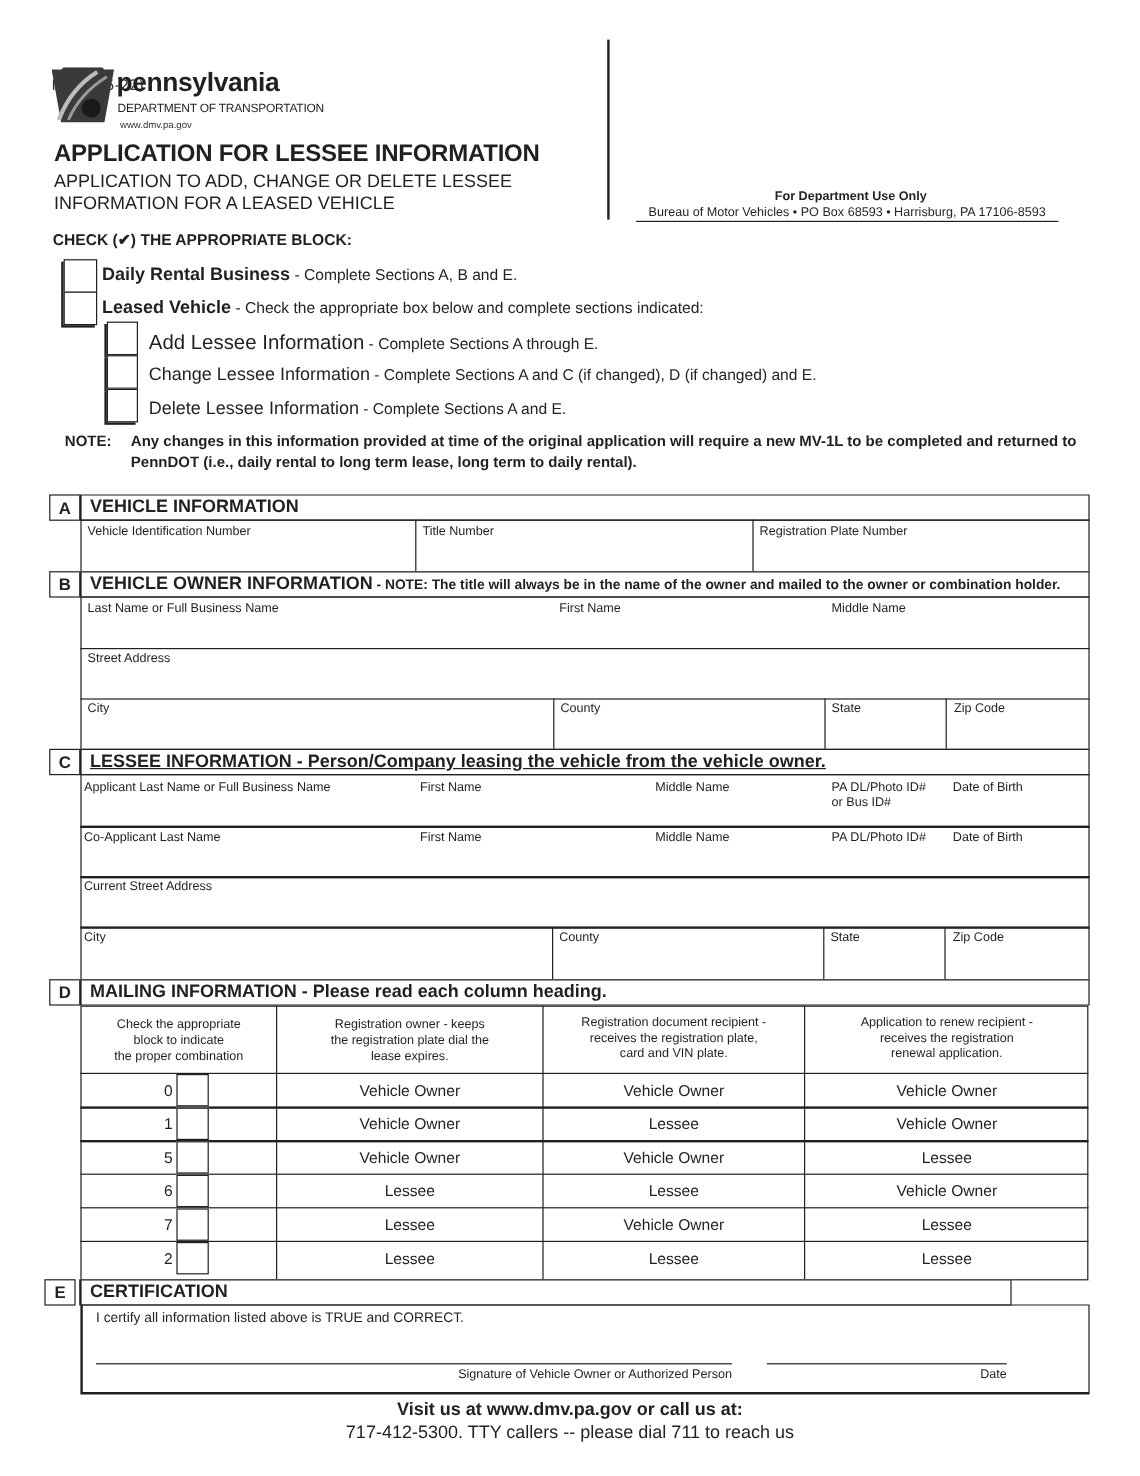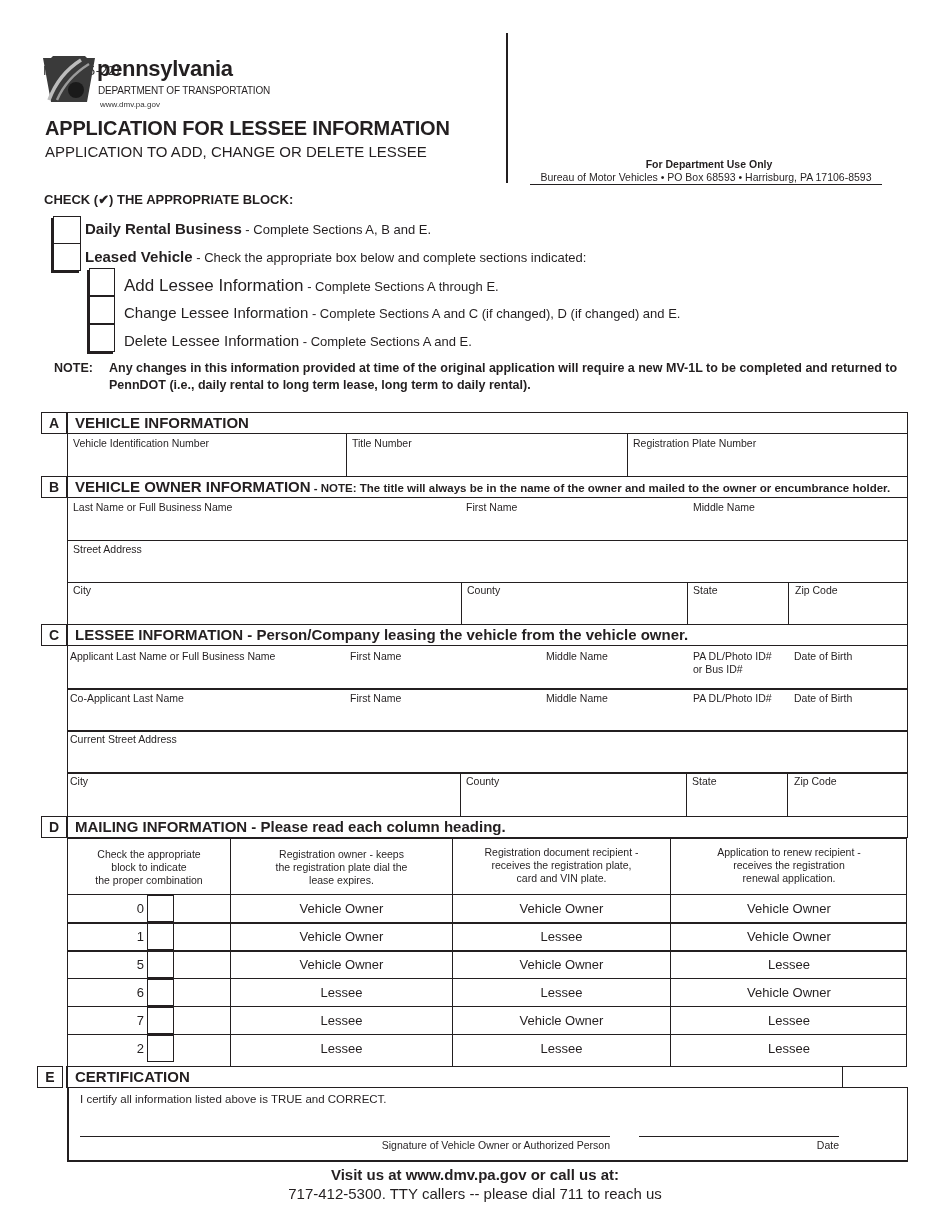--- a/index.html
+++ b/index.html
@@ -69,20 +69,21 @@
     <circle cx="33" cy="34" r="8" fill="#1a1a1a"></circle>
   </svg>
   <div class="logo-word">pennsylvania</div>
   <div class="logo-dept">DEPARTMENT OF TRANSPORTATION</div>
   <div class="logo-url">www.dmv.pa.gov</div>
 </div>
 
 <div class="abs title">APPLICATION FOR LESSEE INFORMATION</div>
 <div class="abs subtitle">
   <div>APPLICATION TO ADD, CHANGE OR DELETE LESSEE</div>
+  <div>INFORMATION FOR A LEASED VEHICLE</div>
 </div>
 <div class="abs vdivider"></div>
 
 <div class="abs dept-use">For Department Use Only</div>
 <div class="abs bureau">Bureau of Motor Vehicles • PO Box 68593 • Harrisburg, PA 17106-8593</div>
 <div class="abs bureau-line"></div>
 
 <div class="abs check-head">CHECK (✔) THE APPROPRIATE BLOCK:</div>
 
 <div class="cbox" style="left:53px;top:216px;"></div>
@@ -121,39 +122,39 @@
 </div>
 <div class="box" style="left:67px;top:433px;width:841px;height:44px;"></div>
 <div class="rule-v" style="left:346px;top:433px;height:44px;"></div>
 <div class="rule-v" style="left:627px;top:433px;height:44px;"></div>
 <div class="lbl9" style="left:73px;top:437px;">Vehicle Identification Number</div>
 <div class="lbl9" style="left:352px;top:437px;">Title Number</div>
 <div class="lbl9" style="left:633px;top:437px;">Registration Plate Number</div>
 
 <div class="letter" style="left:41px;top:476px;height:22px;line-height:20px;">B</div>
 <div class="sec-head" style="left:66px;top:476px;width:842px;height:22px;">
-  <span>VEHICLE OWNER INFORMATION</span><span class="sm"> - NOTE: The title will always be in the name of the owner and mailed to the owner or encumbrance holder.</span>
+  <span>VEHICLE OWNER INFORMATION</span><span class="sm"> - NOTE: The title will always be in the name of the owner and mailed to the owner or combination holder.</span>
 </div>
 <div class="box" style="left:67px;top:497px;width:841px;height:128px;"></div>
 <div class="rule-h" style="left:67px;top:540px;width:841px;"></div>
 <div class="rule-h" style="left:67px;top:582px;width:841px;"></div>
 <div class="rule-v" style="left:461px;top:582px;height:43px;"></div>
 <div class="rule-v" style="left:687px;top:582px;height:43px;"></div>
 <div class="rule-v" style="left:788px;top:582px;height:43px;"></div>
 <div class="lbl9" style="left:73px;top:501px;">Last Name or Full Business Name</div>
 <div class="lbl9" style="left:466px;top:501px;">First Name</div>
 <div class="lbl9" style="left:693px;top:501px;">Middle Name</div>
 <div class="lbl9" style="left:73px;top:543px;">Street Address</div>
 <div class="lbl9" style="left:73px;top:584px;">City</div>
 <div class="lbl9" style="left:467px;top:584px;">County</div>
 <div class="lbl9" style="left:693px;top:584px;">State</div>
 <div class="lbl9" style="left:795px;top:584px;">Zip Code</div>
 
 <div class="letter" style="left:41px;top:624px;height:22px;line-height:20px;">C</div>
-<div class="sec-head" style="left:66px;top:624px;width:842px;height:22px;">
+<div class="sec-head" style="left:66px;top:624px;width:842px;height:22px;text-decoration:underline;">
   <span>LESSEE INFORMATION - Person/Company leasing the vehicle from the vehicle owner.</span>
 </div>
 <div class="box" style="left:67px;top:645px;width:841px;height:172px;"></div>
 <div class="rule-h thick" style="left:67px;top:688px;width:841px;"></div>
 <div class="rule-h thick" style="left:67px;top:730px;width:841px;"></div>
 <div class="rule-h thick" style="left:67px;top:772px;width:841px;"></div>
 <div class="rule-v" style="left:460px;top:773px;height:44px;"></div>
 <div class="rule-v" style="left:686px;top:773px;height:44px;"></div>
 <div class="rule-v" style="left:787px;top:773px;height:44px;"></div>
 

